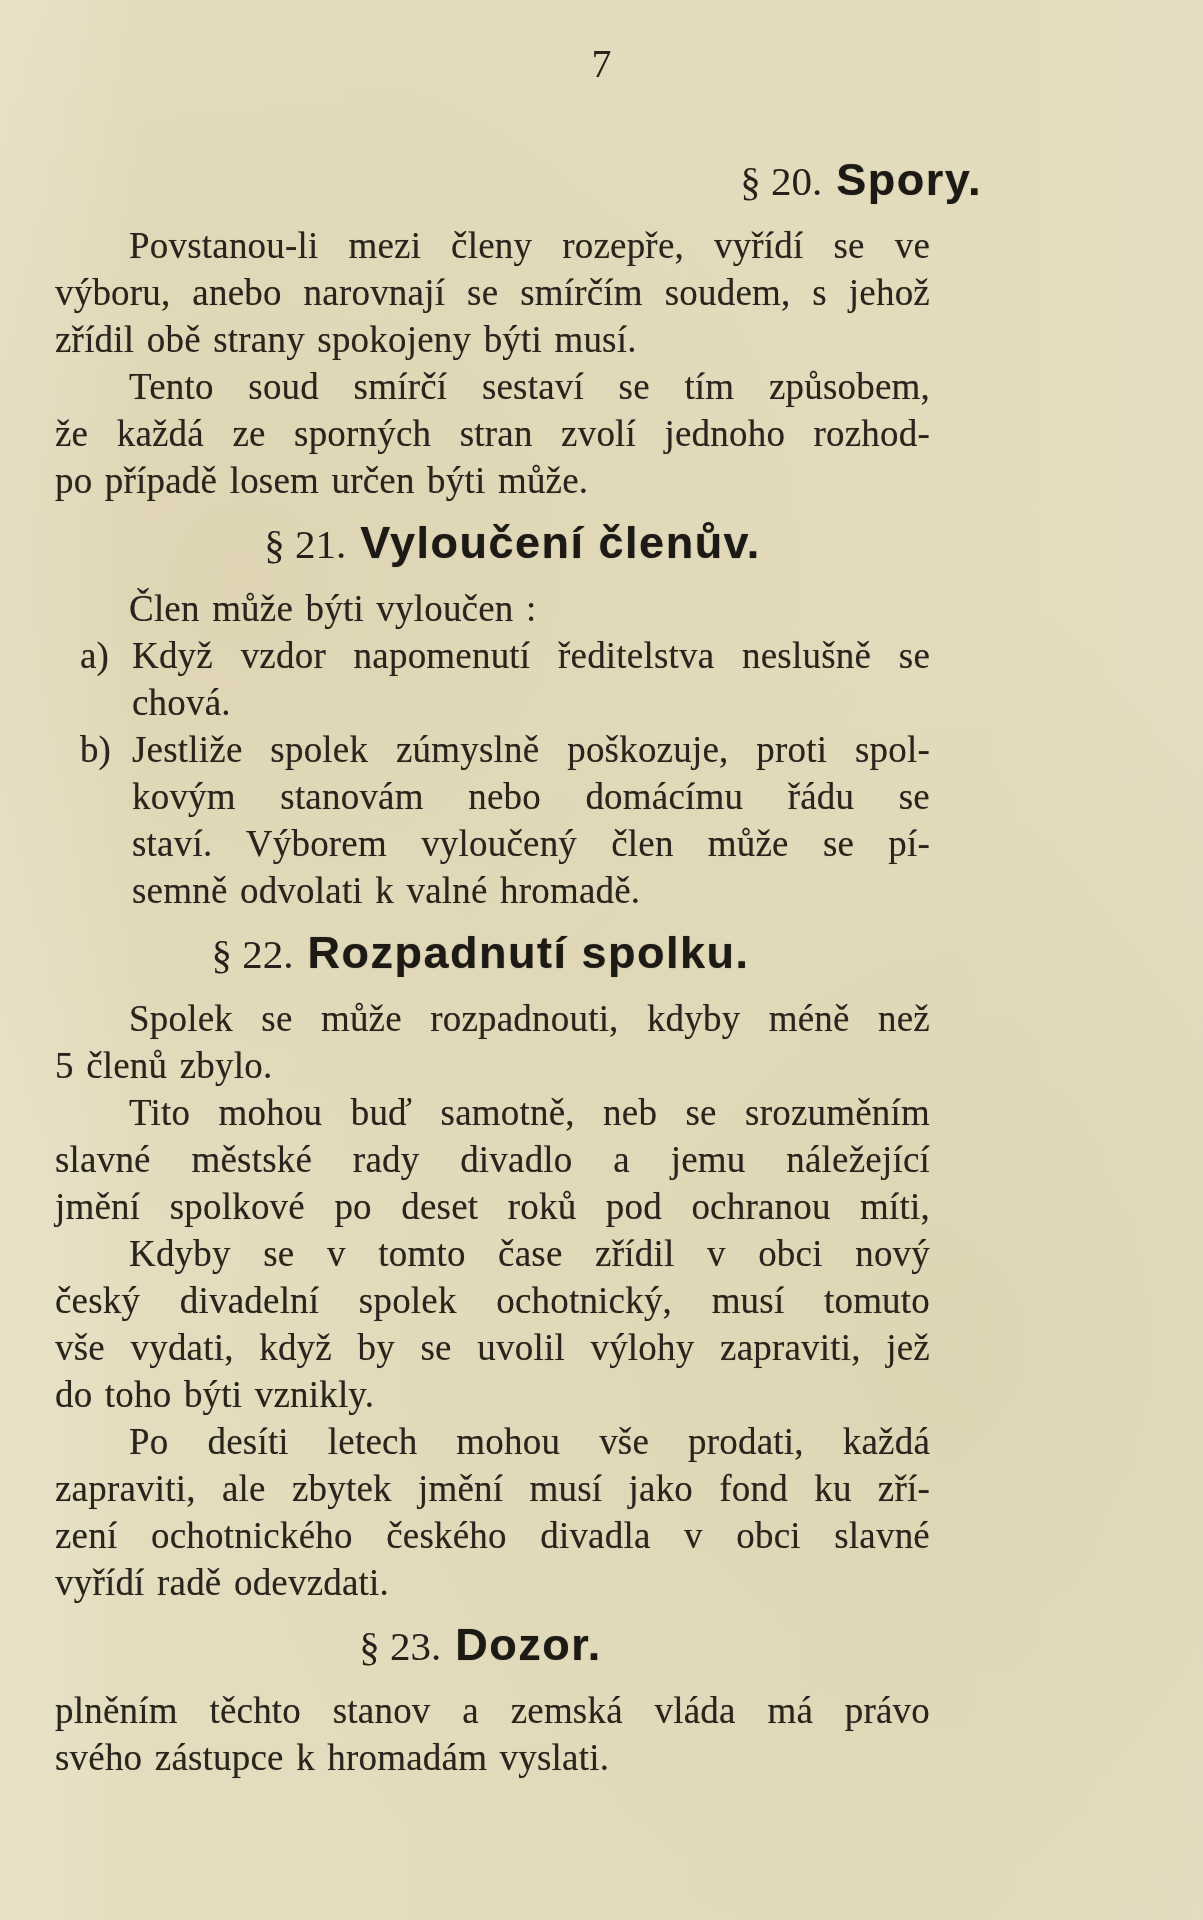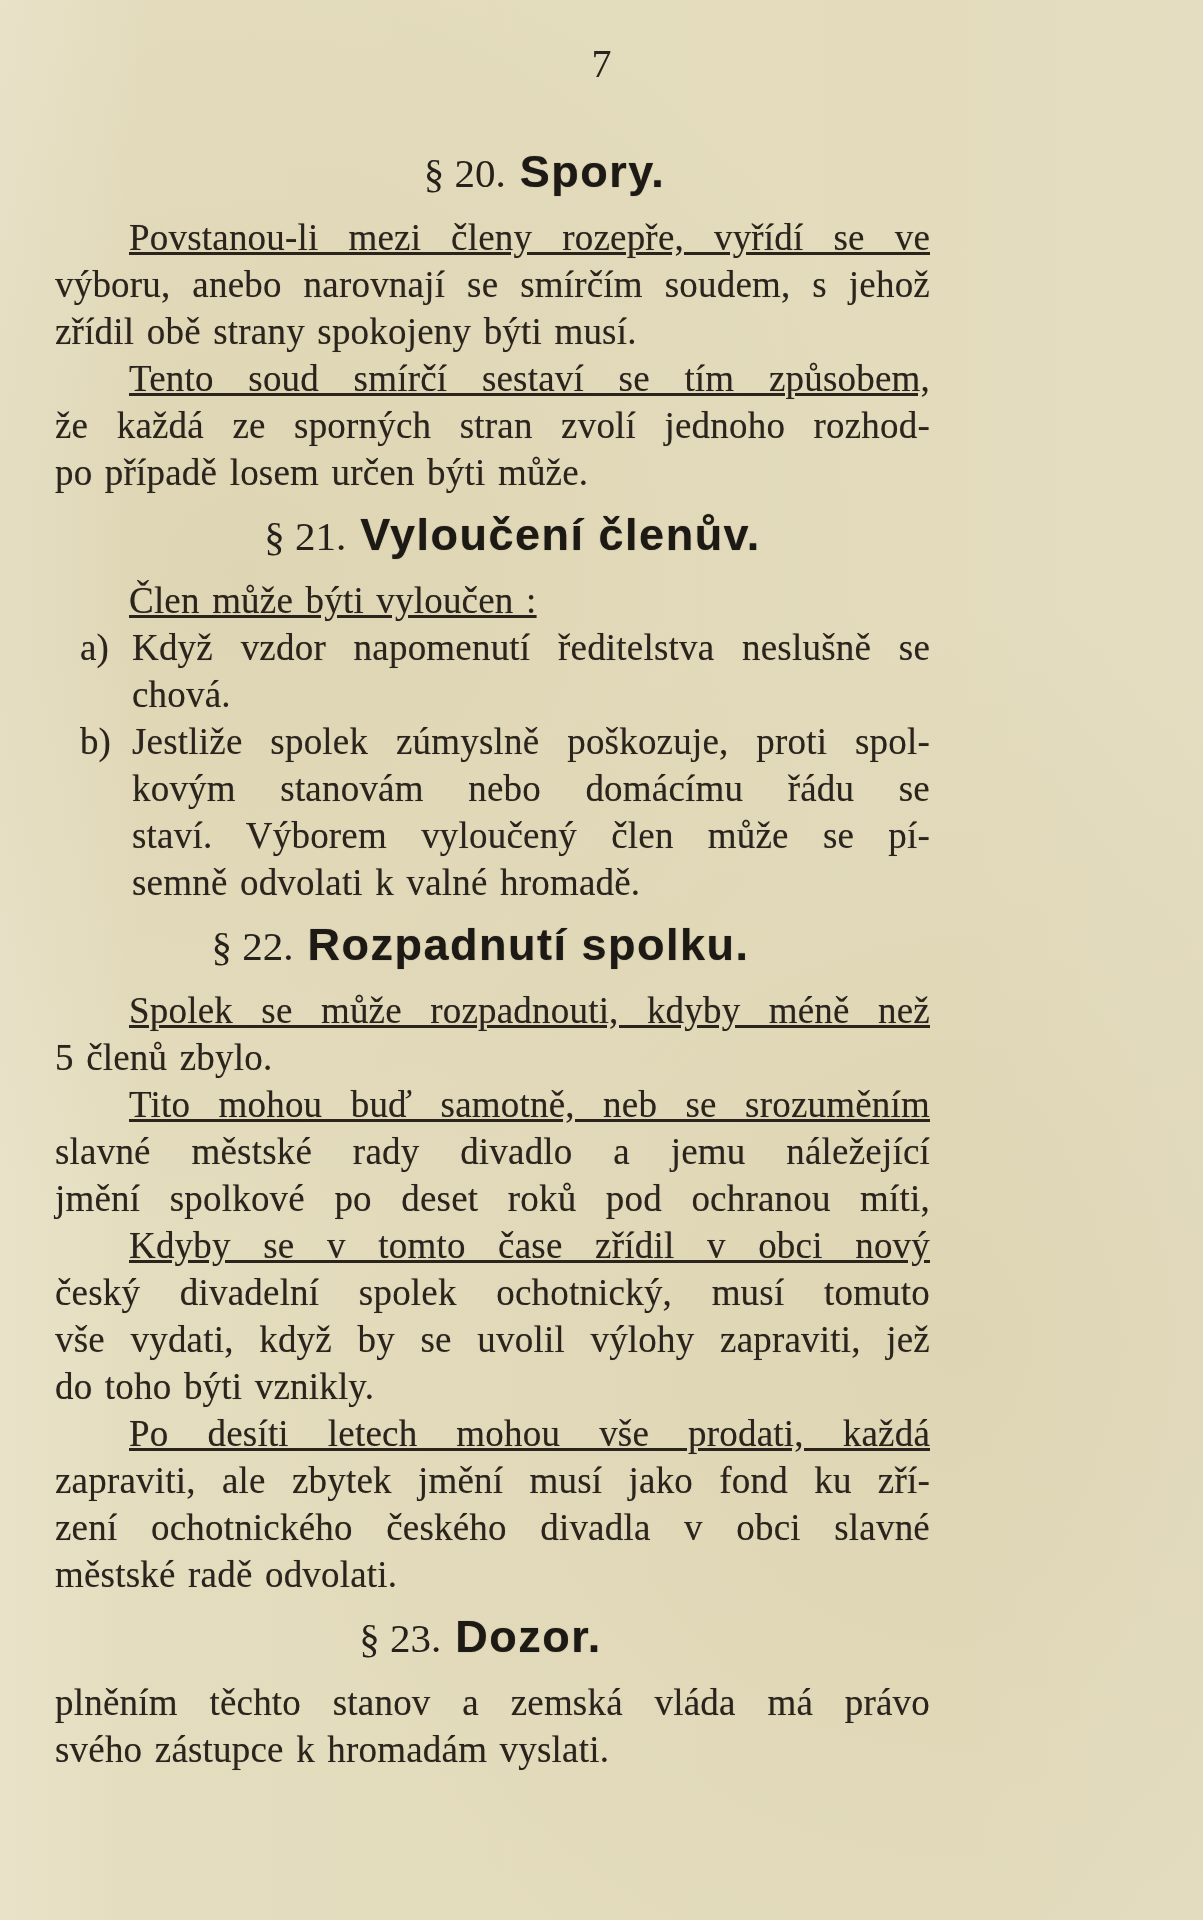--- a/index.html
+++ b/index.html
@@ -33,21 +33,21 @@
     left: 55px;
     width: 875px;
     padding-top: 146px;
   }
   .sec-heading {
     text-align: center;
     line-height: 52px;
     margin: 13px 0 6px 0;
     white-space: nowrap;
   }
-  .sec-heading.first { margin-top: 0; }
+  .sec-heading.first { margin-top: 8px; text-align: right; }
   .h-s20 { transform: translateX(52px); }
   .h-s21 { transform: translateX(20px); }
   .h-s22 { transform: translateX(-12px); }
   .h-s23 { transform: translateX(-12px); }
   .h-prefix {
     font-family: "Liberation Serif", serif;
     font-size: 41px;
     color: #26211b;
   }
   .h-title {
@@ -64,21 +64,21 @@
     line-height: 47px;
     word-spacing: 3px;
     letter-spacing: 0.2px;
     text-shadow: 0 0 0.7px rgba(42,36,29,0.45);
     white-space: normal;
   }
   .line.just {
     text-align: justify;
     text-align-last: justify;
   }
-  .line.indent { text-indent: 74px; text-decoration: underline; }
+  .line.indent { text-indent: 74px; }
   .item { display: flex; align-items: flex-start; }
   .item-label {
     flex: 0 0 77px;
     box-sizing: border-box;
     padding-left: 25px;
     font-size: 37px;
     line-height: 47px;
     text-shadow: 0 0 0.7px rgba(42,36,29,0.45);
   }
   .item-body { flex: 1 1 auto; min-width: 0; }
@@ -144,21 +144,21 @@
     <div class="paragraph">
       <div class="line just indent">Kdyby se v tomto čase zřídil v obci nový</div>
       <div class="line just">český divadelní spolek ochotnický, musí tomuto</div>
       <div class="line just">vše vydati, když by se uvolil výlohy zapraviti, jež</div>
       <div class="line">do toho býti vznikly.</div>
     </div>
     <div class="paragraph">
       <div class="line just indent">Po desíti letech mohou vše prodati, každá</div>
       <div class="line just">zapraviti, ale zbytek jmění musí jako fond ku zří-</div>
       <div class="line just">zení ochotnického českého divadla v obci slavné</div>
-      <div class="line">městské radě odvolati.</div>
+      <div class="line">vyřídí radě odevzdati.</div>
     </div>
 
     <div class="sec-heading h-s23">
       <span class="h-prefix">§ 23.</span><span class="h-title">Dozor.</span>
     </div>
     <div class="paragraph">
       <div class="line just">plněním těchto stanov a zemská vláda má právo</div>
       <div class="line">svého zástupce k hromadám vyslati.</div>
     </div>
 

